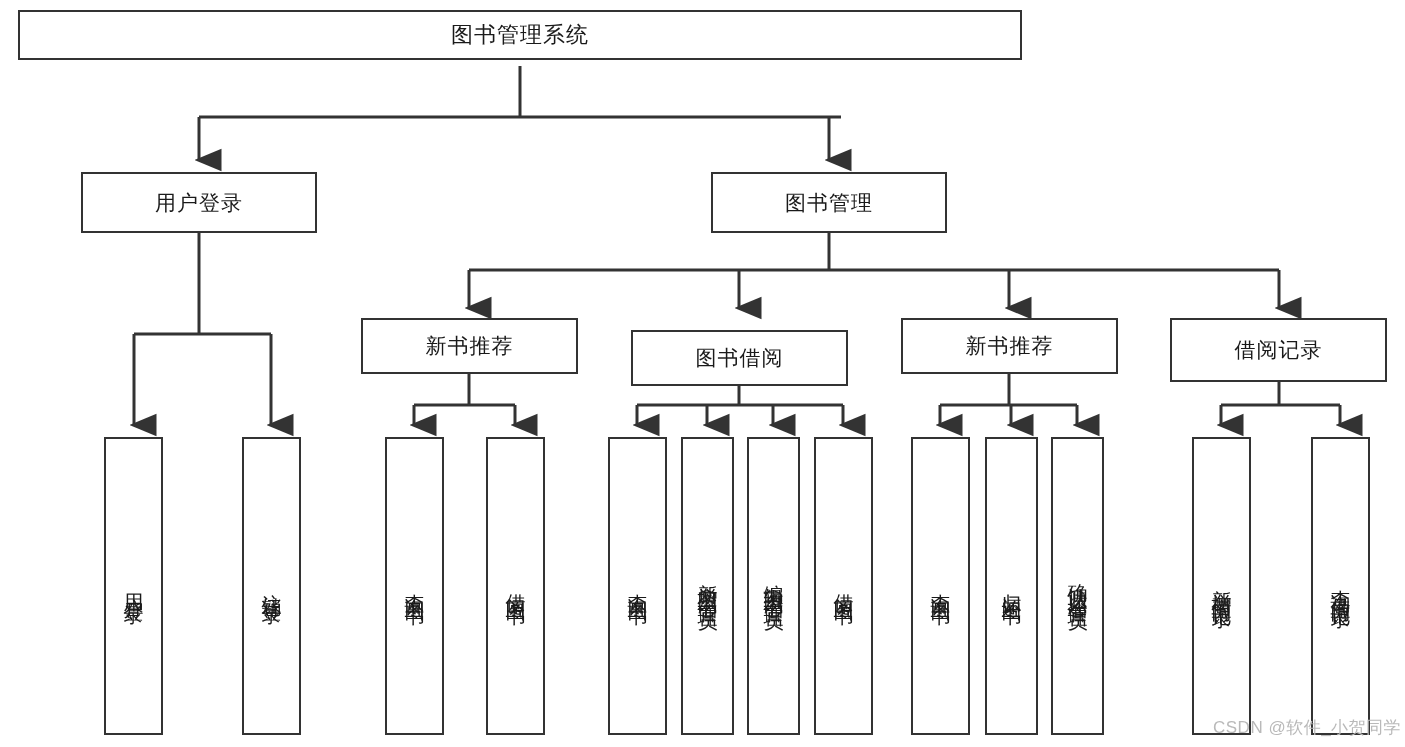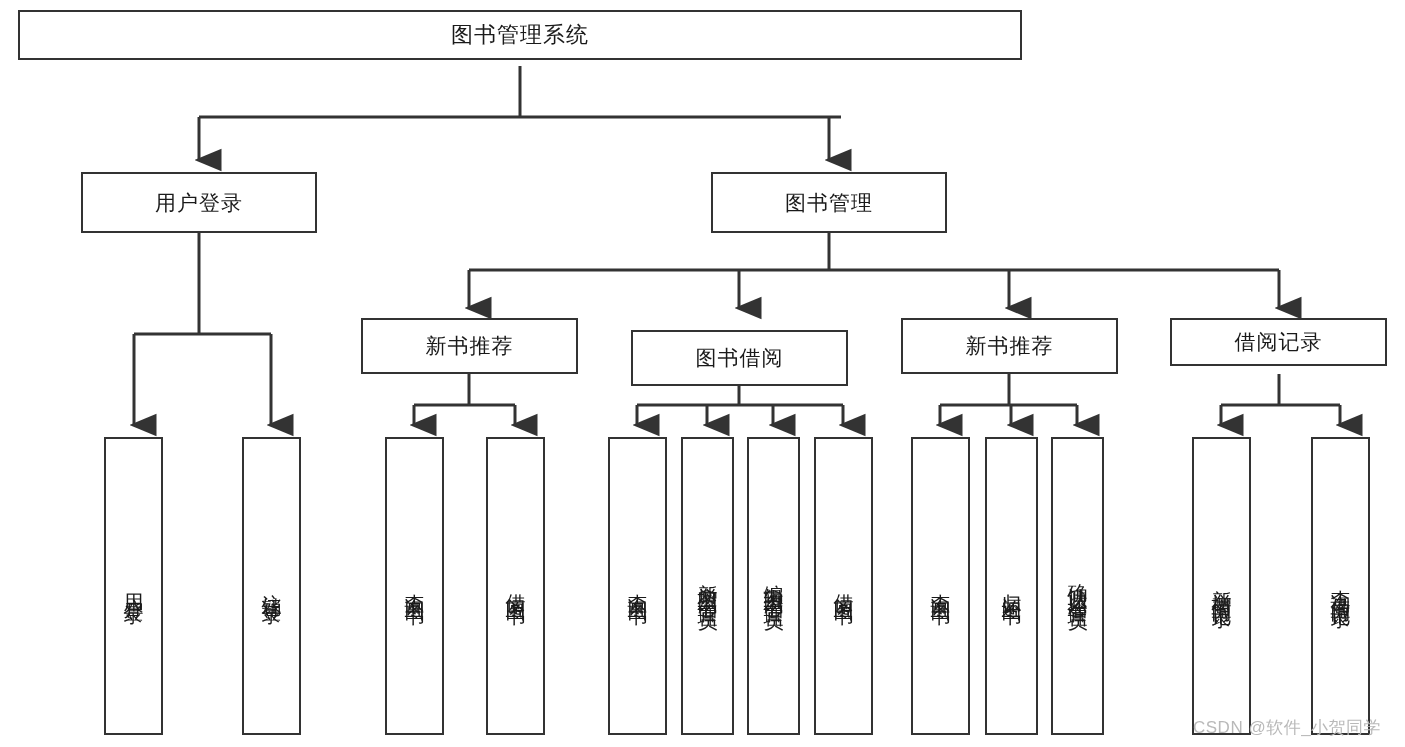--- a/index.html
+++ b/index.html
@@ -53,20 +53,21 @@
     white-space:nowrap;
   }
   #root-node .label{ font-size:22px; }
   .watermark{
     position:absolute;
     font-size:17px;
     color:#b9b9b9;
     letter-spacing:0.5px;
     white-space:nowrap;
     user-select:none;
+    padding-left:20px;
   }
 </style>
 </head>
 <body>
 
 <div id="canvas">
 
   <svg class="connectors" viewBox="0 0 1405 747" xmlns="http://www.w3.org/2000/svg">
     <defs>
       <marker id="arrow" viewBox="0 0 12 12" refX="6" refY="10" markerWidth="9" markerHeight="9" orient="auto-start-reverse">
@@ -131,21 +132,21 @@
 
   <div class="node horizontal" style="left: 361px; top: 318px; width: 217px; height: 56px; border-color: rgb(51, 51, 51); background: rgb(255, 255, 255);">
     <span class="label" style="color: rgb(26, 26, 26);">新书推荐</span>
   </div>
   <div class="node horizontal" style="left: 631px; top: 330px; width: 217px; height: 56px; border-color: rgb(51, 51, 51); background: rgb(255, 255, 255);">
     <span class="label" style="color: rgb(26, 26, 26);">图书借阅</span>
   </div>
   <div class="node horizontal" style="left: 901px; top: 318px; width: 217px; height: 56px; border-color: rgb(51, 51, 51); background: rgb(255, 255, 255);">
     <span class="label" style="color: rgb(26, 26, 26);">新书推荐</span>
   </div>
-  <div class="node horizontal" style="left: 1170px; top: 318px; width: 217px; height: 48px; border-color: rgb(51, 51, 51); background: rgb(255, 255, 255);">
+  <div class="node horizontal" style="left: 1170px; top: 318px; width: 217px; height: 64px; border-color: rgb(51, 51, 51); background: rgb(255, 255, 255);">
     <span class="label" style="color: rgb(26, 26, 26);">借阅记录</span>
   </div>
 
   <div class="node vertical" style="left: 104px; top: 437px; width: 59px; height: 298px; border-color: rgb(51, 51, 51); background: rgb(255, 255, 255);">
     <span class="label" style="color: rgb(26, 26, 26);">用户登录</span>
   </div>
   <div class="node vertical" style="left: 242px; top: 437px; width: 59px; height: 298px; border-color: rgb(51, 51, 51); background: rgb(255, 255, 255);">
     <span class="label" style="color: rgb(26, 26, 26);">注销登录</span>
   </div>
   <div class="node vertical" style="left: 385px; top: 437px; width: 59px; height: 298px; border-color: rgb(51, 51, 51); background: rgb(255, 255, 255);">

